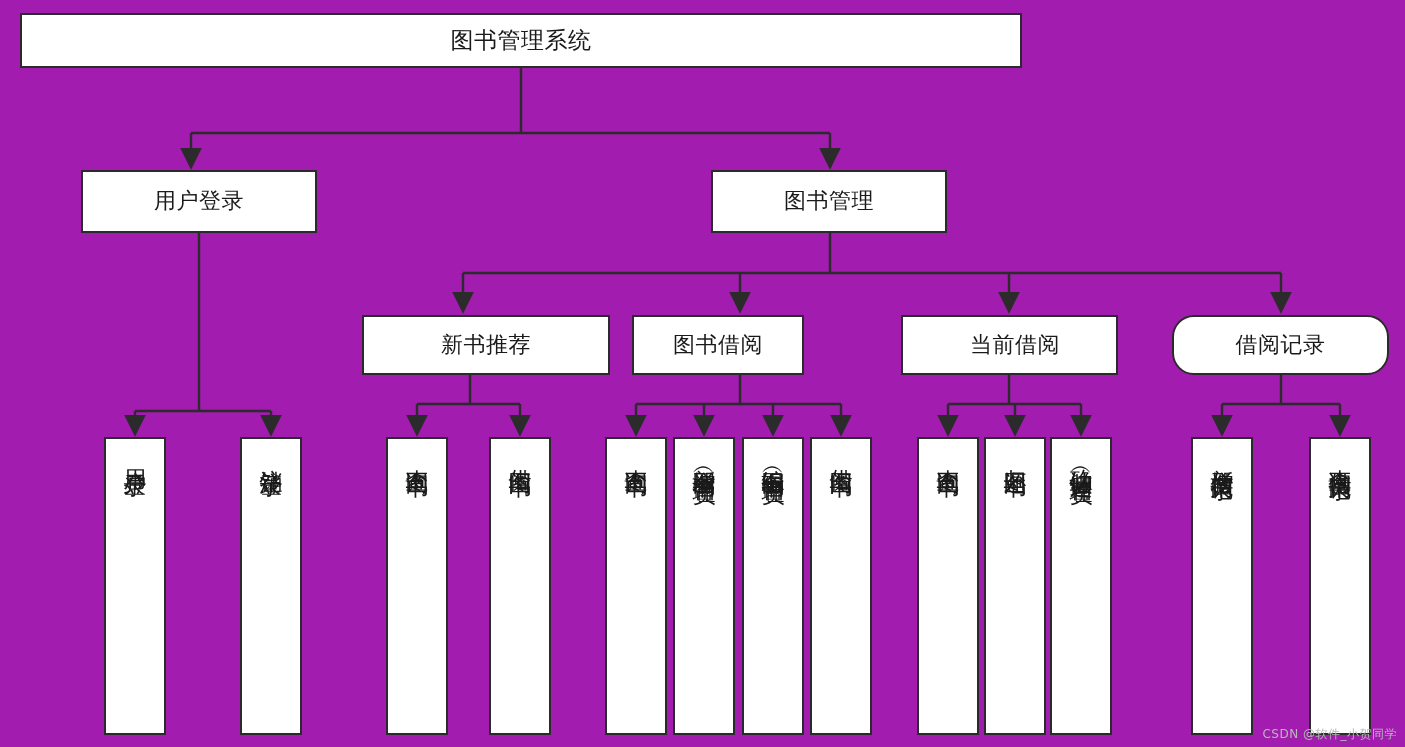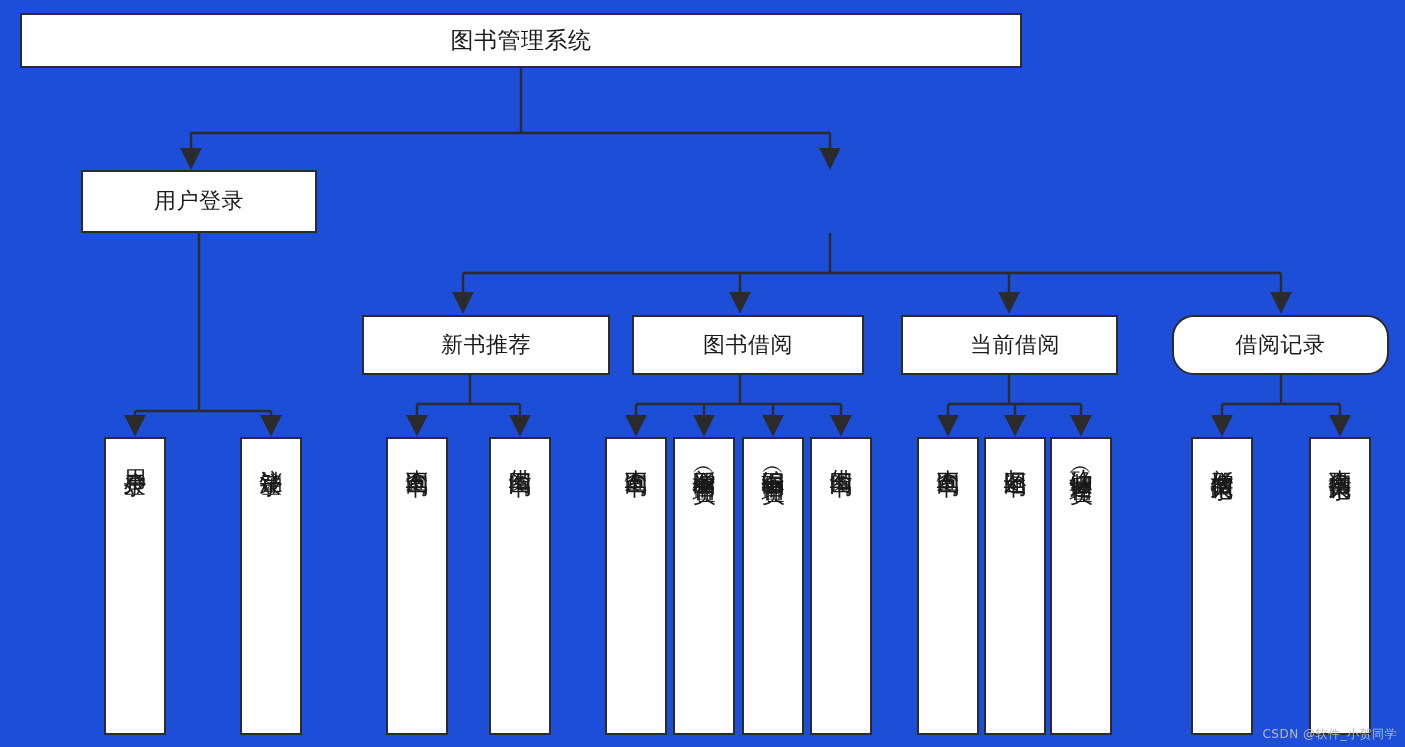--- a/index.html
+++ b/index.html
@@ -9,21 +9,21 @@
     background: #ffffff;
   }
   body {
     font-family: "DejaVu Sans", "Liberation Sans", sans-serif;
     color: #1a1a1a;
   }
   #canvas {
     position: relative;
     width: 1405px;
     height: 747px;
-    background: #1d4ed8;
+    background: #a21caf;
     overflow: hidden;
   }
   #edge-layer {
     position: absolute;
     left: 0;
     top: 0;
     width: 1405px;
     height: 747px;
     pointer-events: none;
   }
@@ -138,26 +138,29 @@
   </svg>
 
   <div class="node h root" style="left:20px; top:13px; width:1002px; height:55px;">
     <span class="label">图书管理系统</span>
   </div>
 
   <div class="node h" style="left:81px; top:170px; width:236px; height:63px;">
     <span class="label">用户登录</span>
   </div>
 
+  <div class="node h" style="left:711px; top:170px; width:236px; height:63px;">
+    <span class="label">图书管理</span>
+  </div>
 
   <div class="node h" style="left:362px; top:315px; width:248px; height:60px;">
     <span class="label">新书推荐</span>
   </div>
 
-  <div class="node h" style="left:632px; top:315px; width:232px; height:60px;">
+  <div class="node h" style="left:632px; top:315px; width:172px; height:60px;">
     <span class="label">图书借阅</span>
   </div>
 
   <div class="node h" style="left:901px; top:315px; width:217px; height:60px;padding-left:11px;">
     <span class="label">当前借阅</span>
   </div>
 
   <div class="node h" style="left:1172px; top:315px; width:217px; height:60px;border-radius:22px;">
     <span class="label">借阅记录</span>
   </div>

